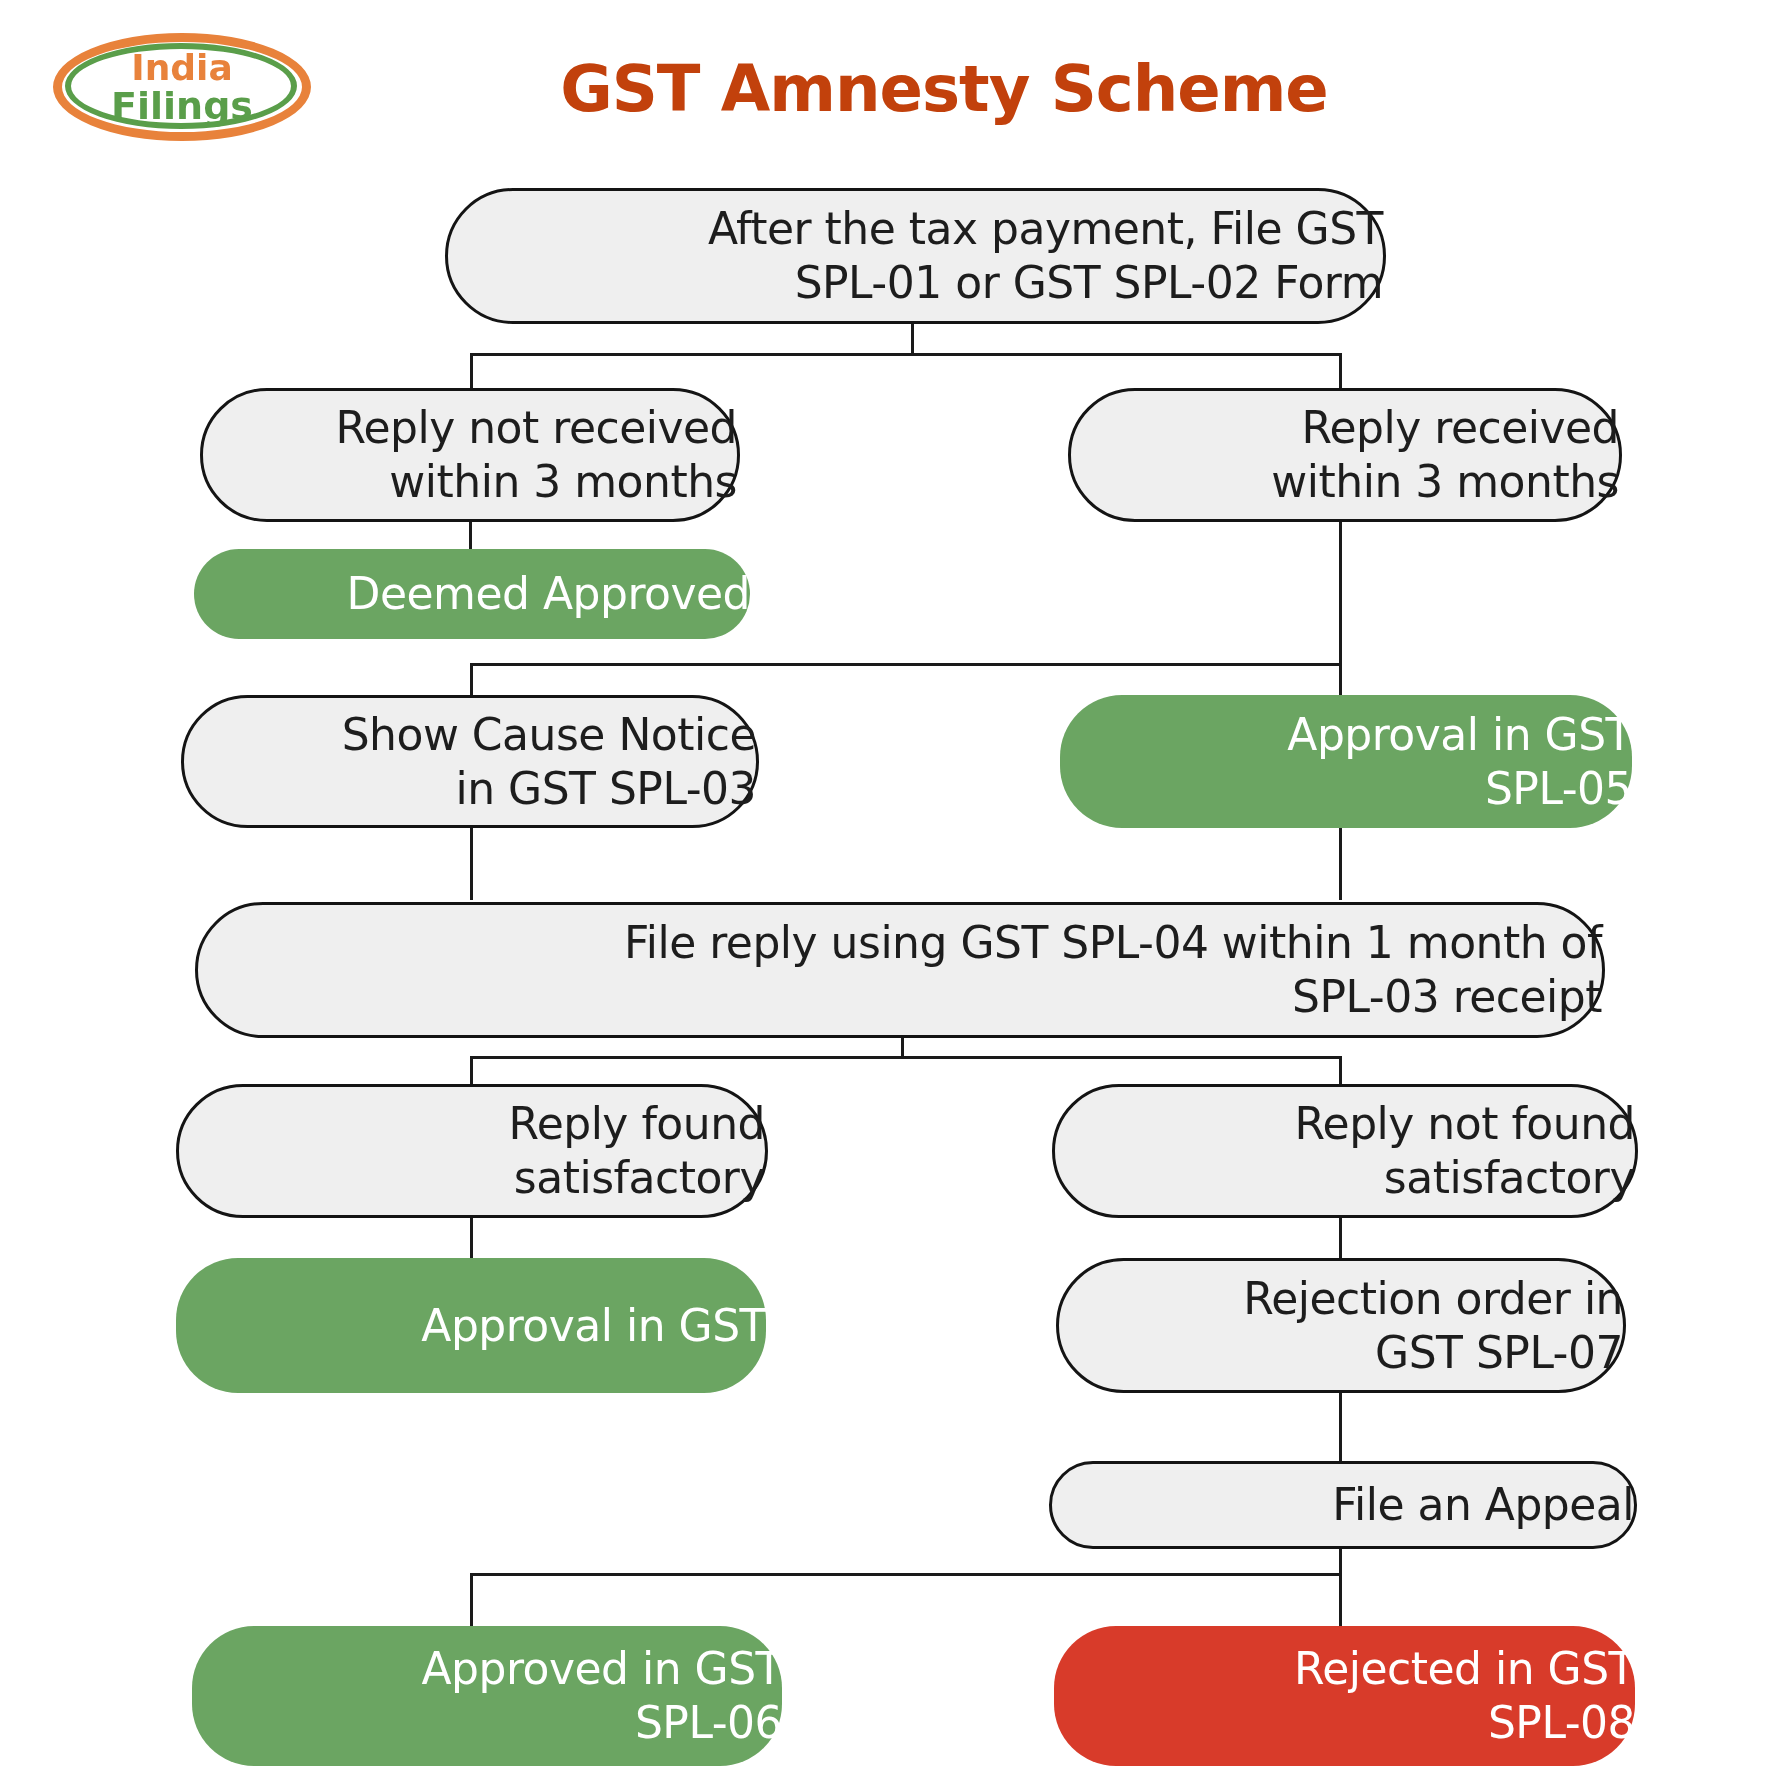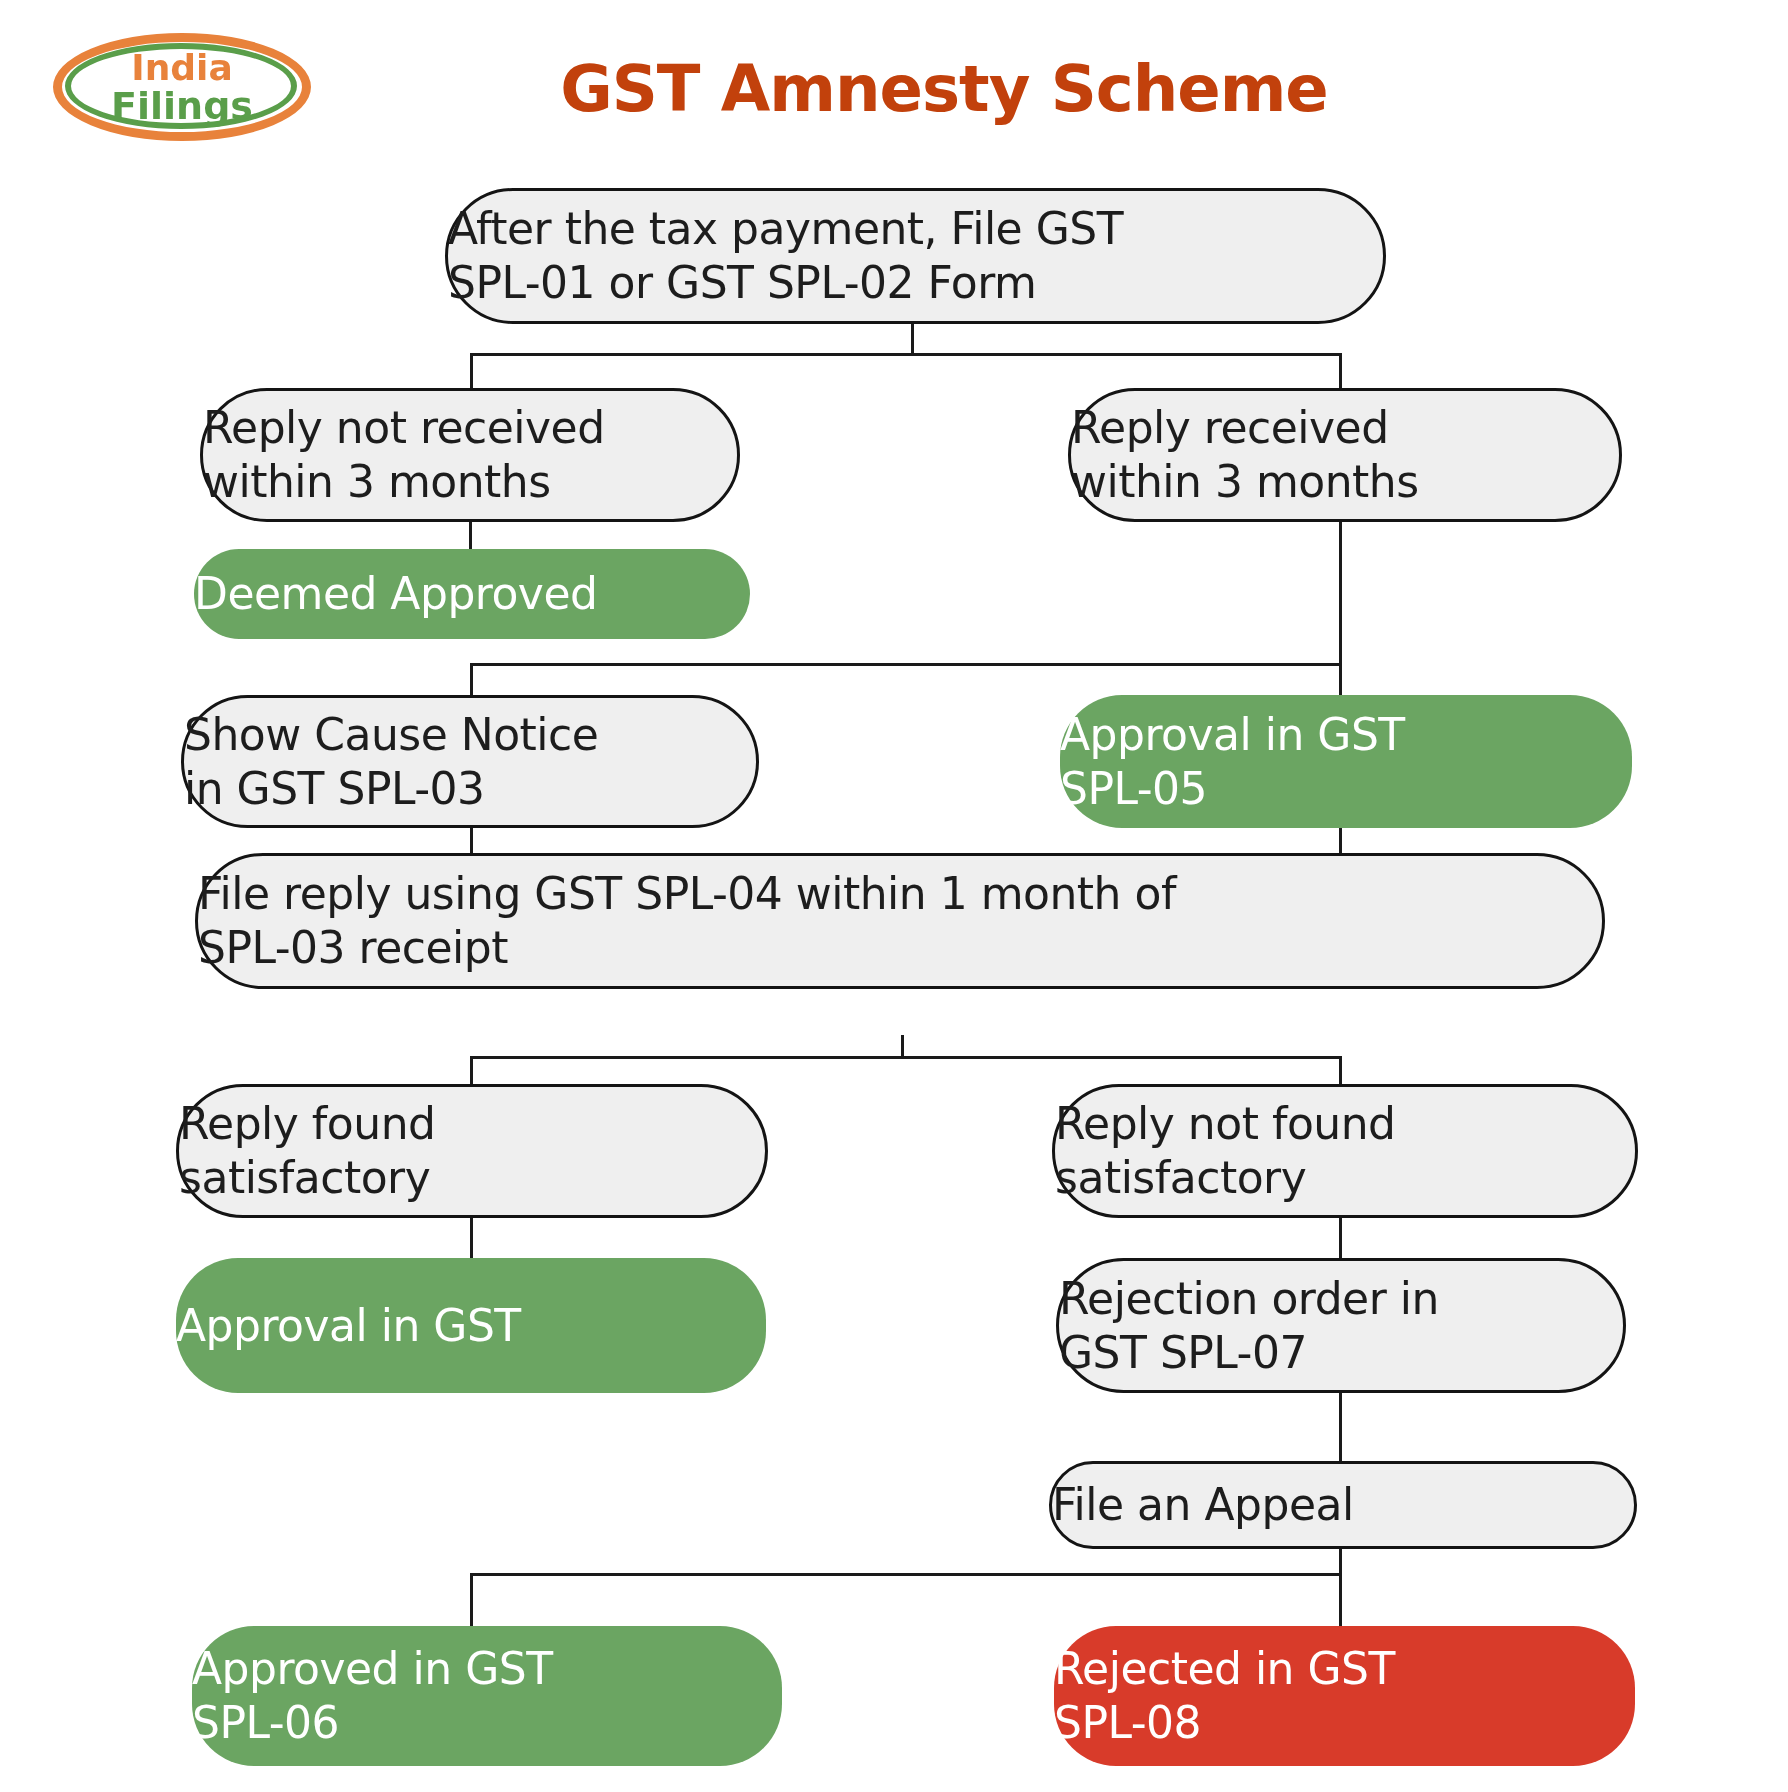--- a/index.html
+++ b/index.html
@@ -28,21 +28,21 @@
   }
   .logo-text{
     position:absolute;inset:0;display:flex;flex-direction:column;align-items:center;
     justify-content:center;line-height:1.02;padding-top:2px;
   }
   .logo-text .l1{font-size:36px;font-weight:700;color:var(--lorange);}
   .logo-text .l2{font-size:38px;font-weight:700;color:var(--lgreen);}
   
   .node{
     position:absolute;box-sizing:border-box;display:flex;align-items:center;justify-content:center;
-    text-align:left;
+    text-align:right;
   }
   .node .nt{width:100%;font-size:44px;line-height:1.22;letter-spacing:-0.5px;}
   .node .nt span{display:block;}
   .node.gray{background:var(--gray);border:3px solid var(--border);border-radius:70px;color:var(--ink);}
   .node.green{background:var(--green);border:none;border-radius:62px;color:var(--light);}
   .node.red{background:var(--red);border:none;border-radius:62px;color:var(--light);}
   
   .cv,.ch{position:absolute;background:var(--line);}
   .cv{width:3px;}
   .ch{height:3px;}
@@ -118,21 +118,21 @@
       </div>
   </div>
 
   <div class="node green" style="left:1060px;top:695px;width:572px;height:133px">
     <div class="nt">
         <span>Approval in GST</span>
         <span>SPL-05</span>
       </div>
   </div>
 
-  <div class="node gray" style="left:195px;top:853px;width:1410px;height:136px">
+  <div class="node gray" style="left:195px;top:902px;width:1410px;height:136px">
     <div class="nt">
         <span>File reply using GST SPL-04 within 1 month of</span>
         <span>SPL-03 receipt</span>
       </div>
   </div>
 
   <div class="node gray" style="left:176px;top:1084px;width:592px;height:134px">
     <div class="nt">
         <span>Reply found</span>
         <span>satisfactory</span>

